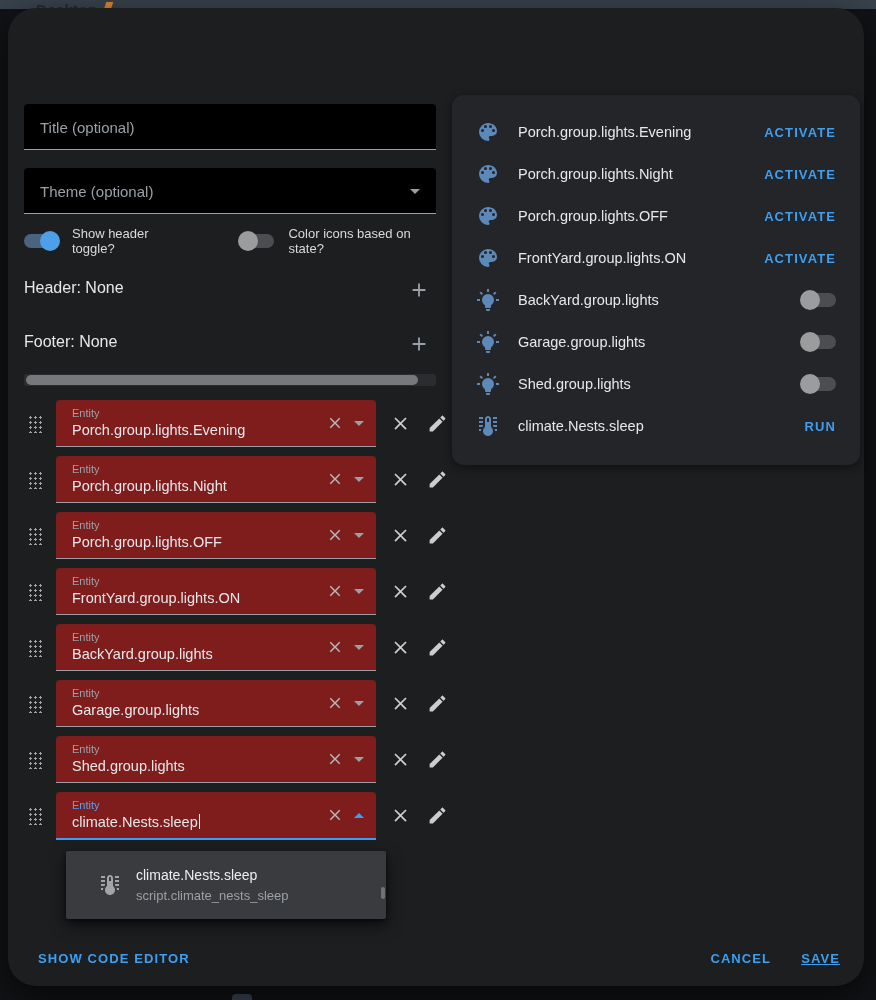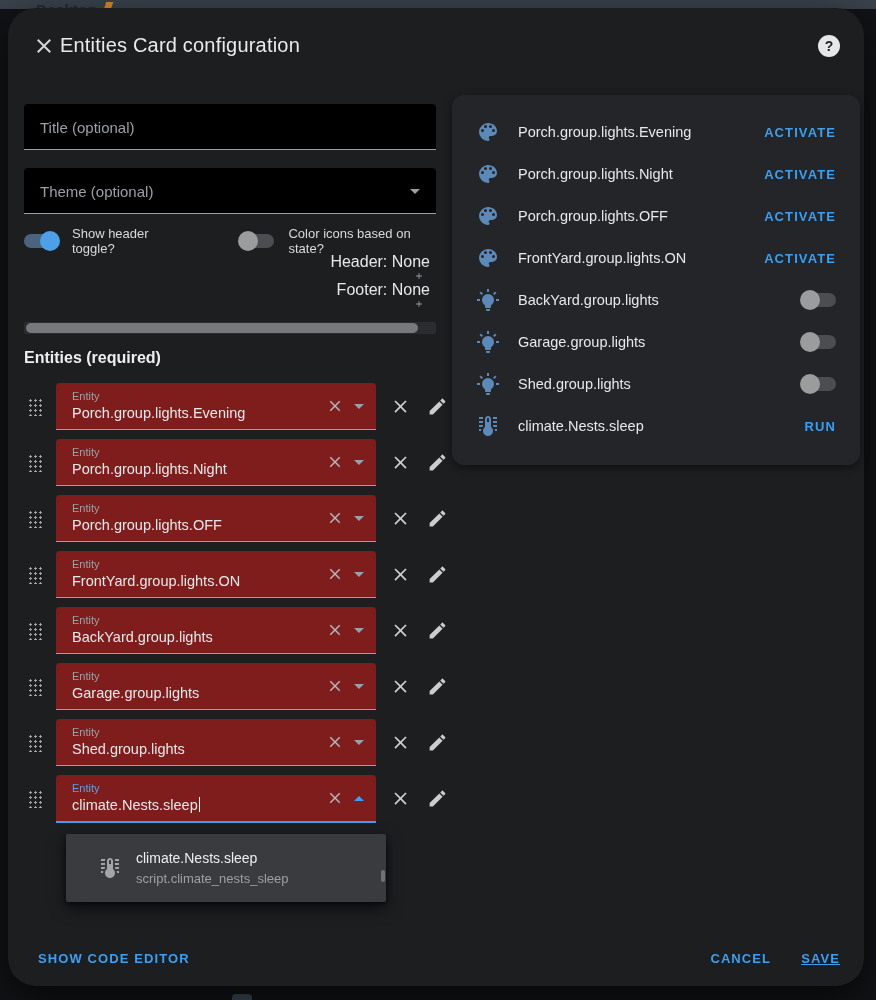--- a/index.html
+++ b/index.html
@@ -73,22 +73,22 @@
   .toggles-row .tlabel { font-size:13px; color:#d8dadc; margin-left:14px; }
   .switch { position:relative; width:34px; height:14px; display:inline-block; cursor:pointer; flex:none;}
   .switch .track { position:absolute; inset:0; border-radius:7px; }
   .switch .thumb { position:absolute; top:-3px; width:20px; height:20px; border-radius:50%; }
   .switch.on .track { background:#4a637f; }
   .switch.on .thumb { right:-2px; background:#4da0e8; }
   .switch.off .track { background:#4b4d50; }
   .switch.off .thumb { left:-2px; background:#9a9c9e; }
   .toggle2 { margin-left:56px; }
   .addable-row {
-    margin-top:0; height:28px; display:flex; align-items:flex-end;
-    justify-content:space-between; padding-right:6px;flex-direction:column;
+    margin-top:26px; height:28px; display:flex; align-items:flex-start;
+    justify-content:space-between; padding-right:6px;
   }
   .addable-row .rlabel { font-size:16px; color:#e6e8ea; }
   .plus-icon { width:22px; height:22px; color:#9aa0a6; cursor:pointer; }
   .hscrollbar {
     margin-top:13px; height:12px; background:#2b2c2f; border-radius:2px;
     position:relative;
   }
   .hscrollbar .thumb {
     position:absolute; left:2px; top:1px; height:10px; width:392px;
     background:#76787b; border-radius:5px;
@@ -160,27 +160,20 @@
 <body>
 
 <div class="bg-topbar">
   <span class="bg-breadcrumb">Desktop</span>
   <span class="bg-bolt"></span>
 </div>
 <div class="bg-bottom-fragment"></div>
 
 <div class="dialog">
 
-  <div class="dlg-header">
-    <svg class="close-x" viewBox="0 0 24 24">
-      <path fill="currentColor" d="M19,6.41L17.59,5L12,10.59L6.41,5L5,6.41L10.59,12L5,17.59L6.41,19L12,13.41L17.59,19L19,17.59L13.41,12L19,6.41Z"></path>
-    </svg>
-    <span class="dlg-title">Entities Card configuration</span>
-    <span class="help-btn">?</span>
-  </div>
 
   <div class="left-col">
 
     <div class="field">
       <span class="single-label">Title (optional)</span>
     </div>
 
     <div class="field theme-field select-closed">
       <span class="single-label">Theme (optional)</span>
       <span class="caret-down"></span>
@@ -210,21 +203,20 @@
       <span class="rlabel">Footer: None</span>
       <svg class="plus-icon" viewBox="0 0 24 24">
         <path fill="currentColor" d="M19,13H13V19H11V13H5V11H11V5H13V11H19V13Z"></path>
       </svg>
     </div>
 
     <div class="hscrollbar">
       <span class="thumb"></span>
     </div>
 
-    <div class="entities-heading">Entities (required)</div>
 
     <div class="rows" id="entity-rows">
   <div class="row-entity">
     <span class="drag"></span>
     <div class="entity-field">
       <span class="flabel">Entity</span>
       <span class="fvalue">Porch.group.lights.Evening</span>
       <span class="trail">
         <svg class="clear-x" viewBox="0 0 24 24">
           <path fill="currentColor" d="M19,6.41L17.59,5L12,10.59L6.41,5L5,6.41L10.59,12L5,17.59L6.41,19L12,13.41L17.59,19L19,17.59L13.41,12L19,6.41Z"></path>

